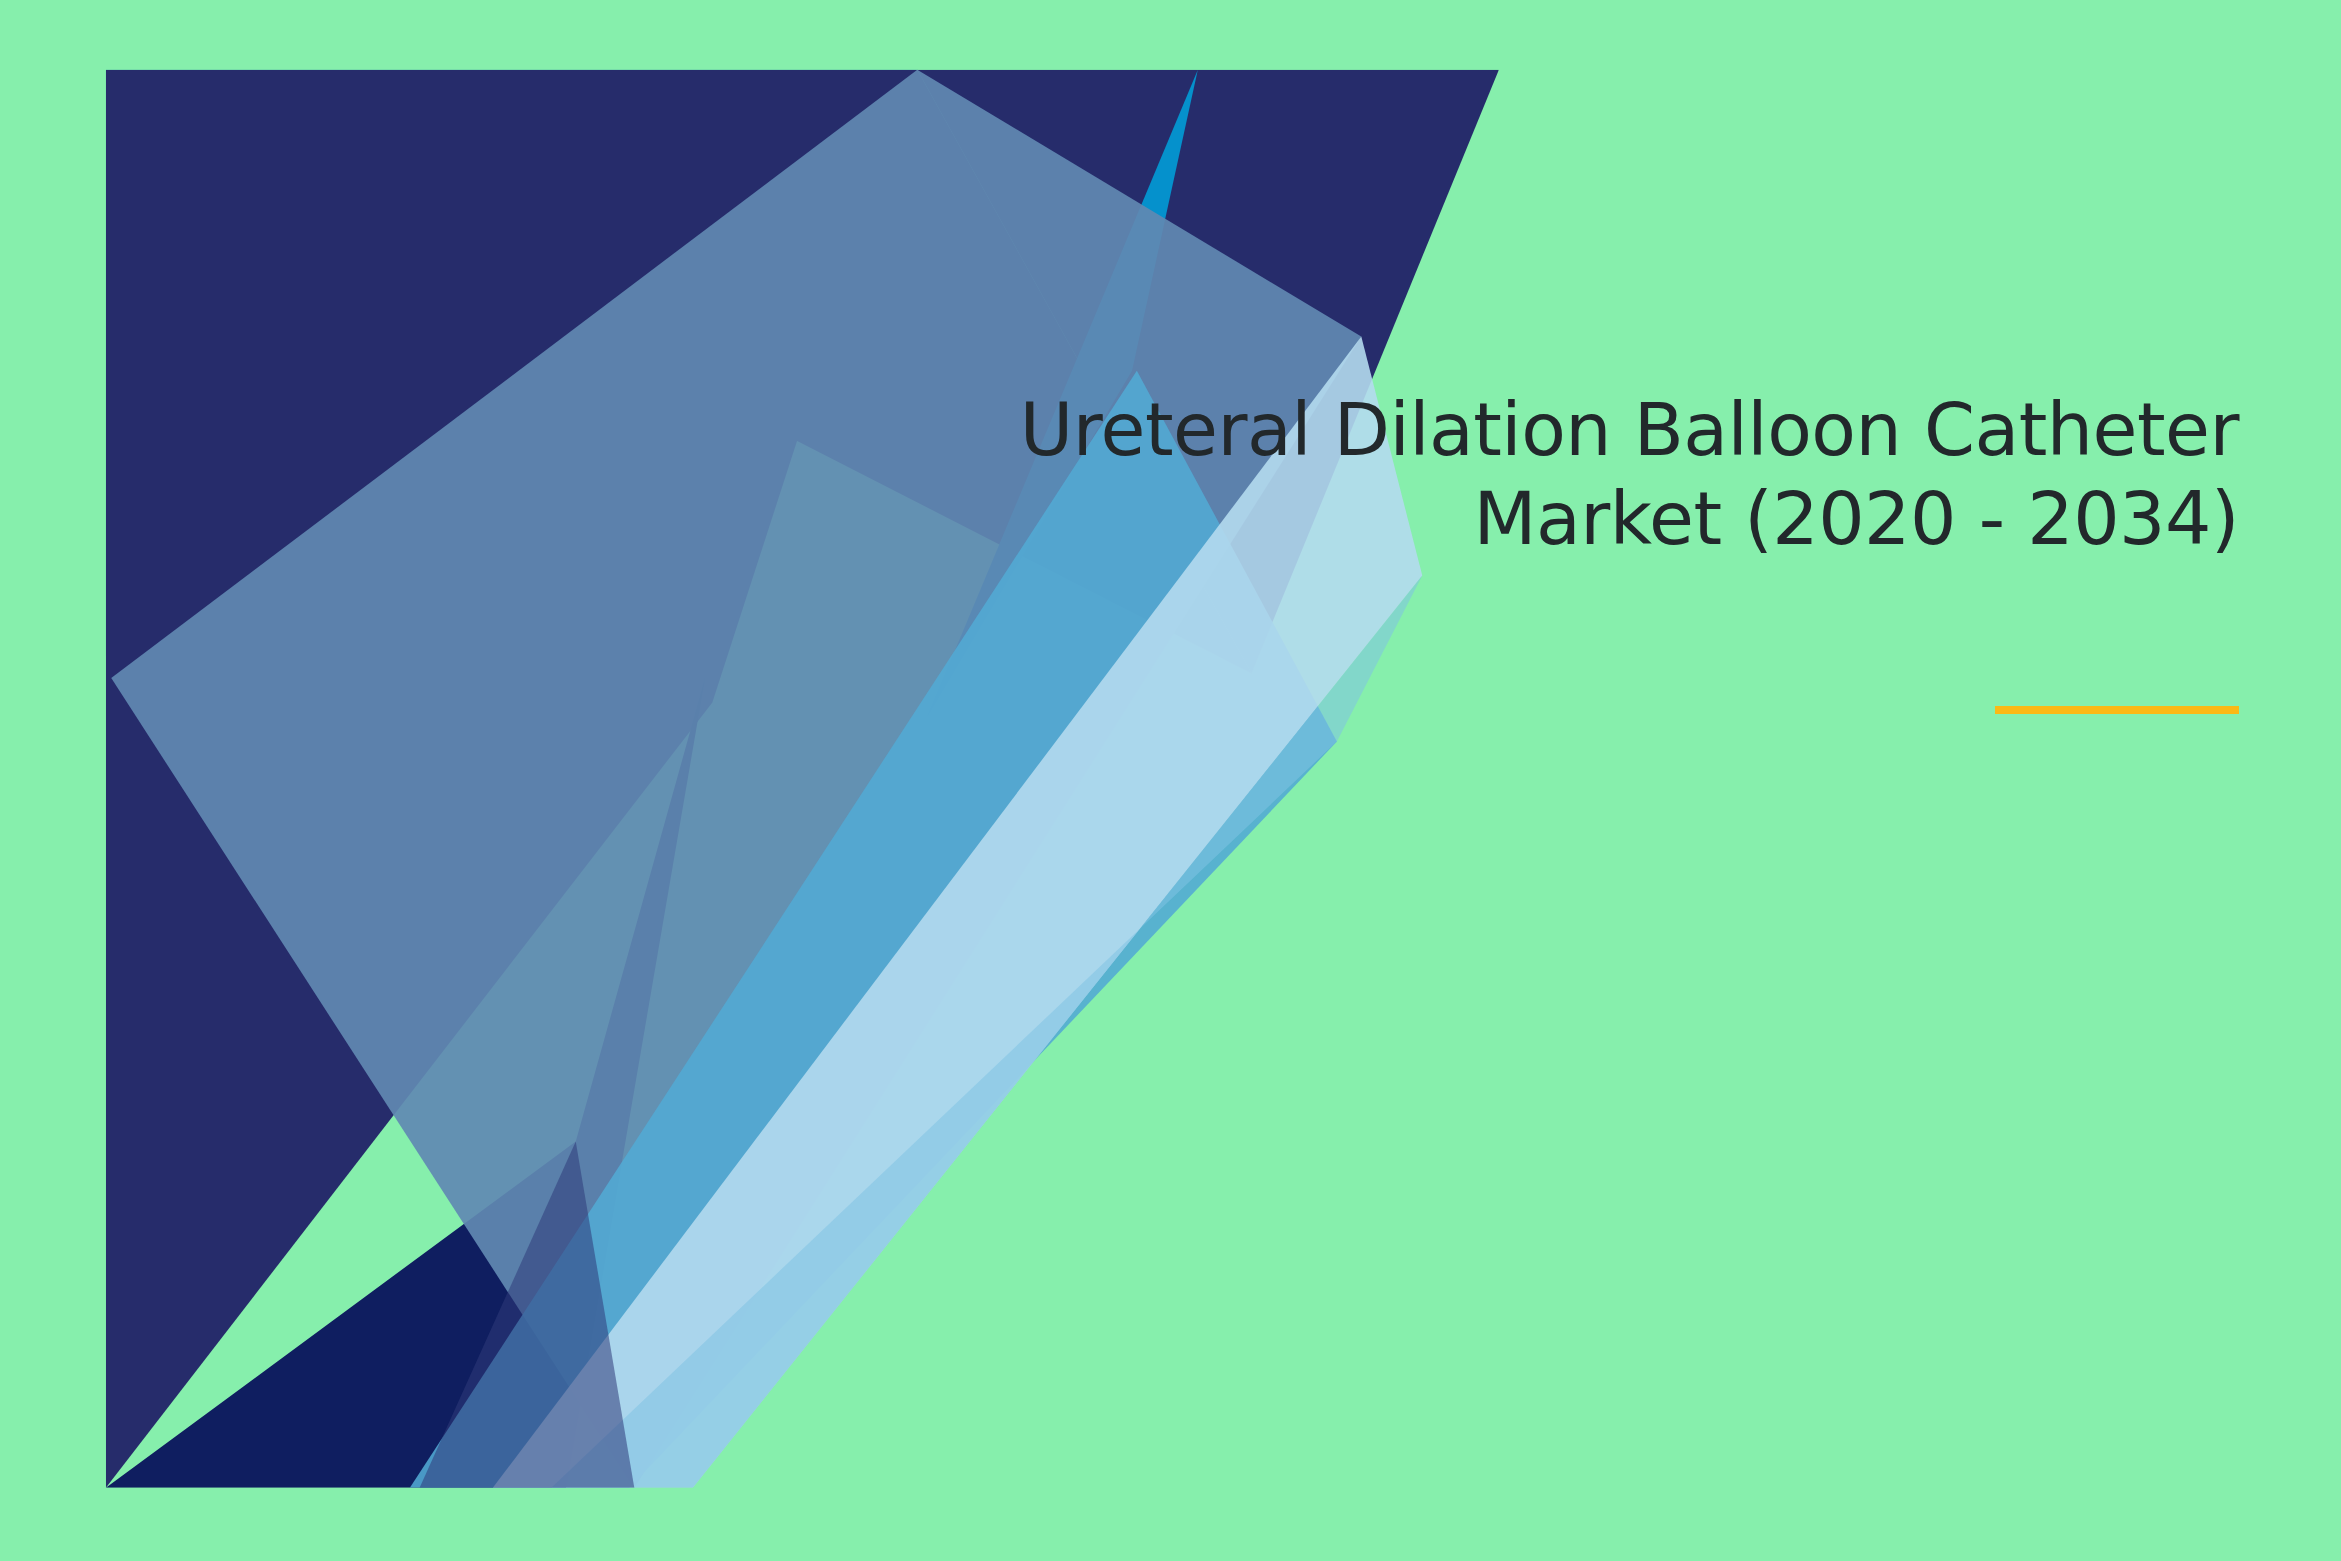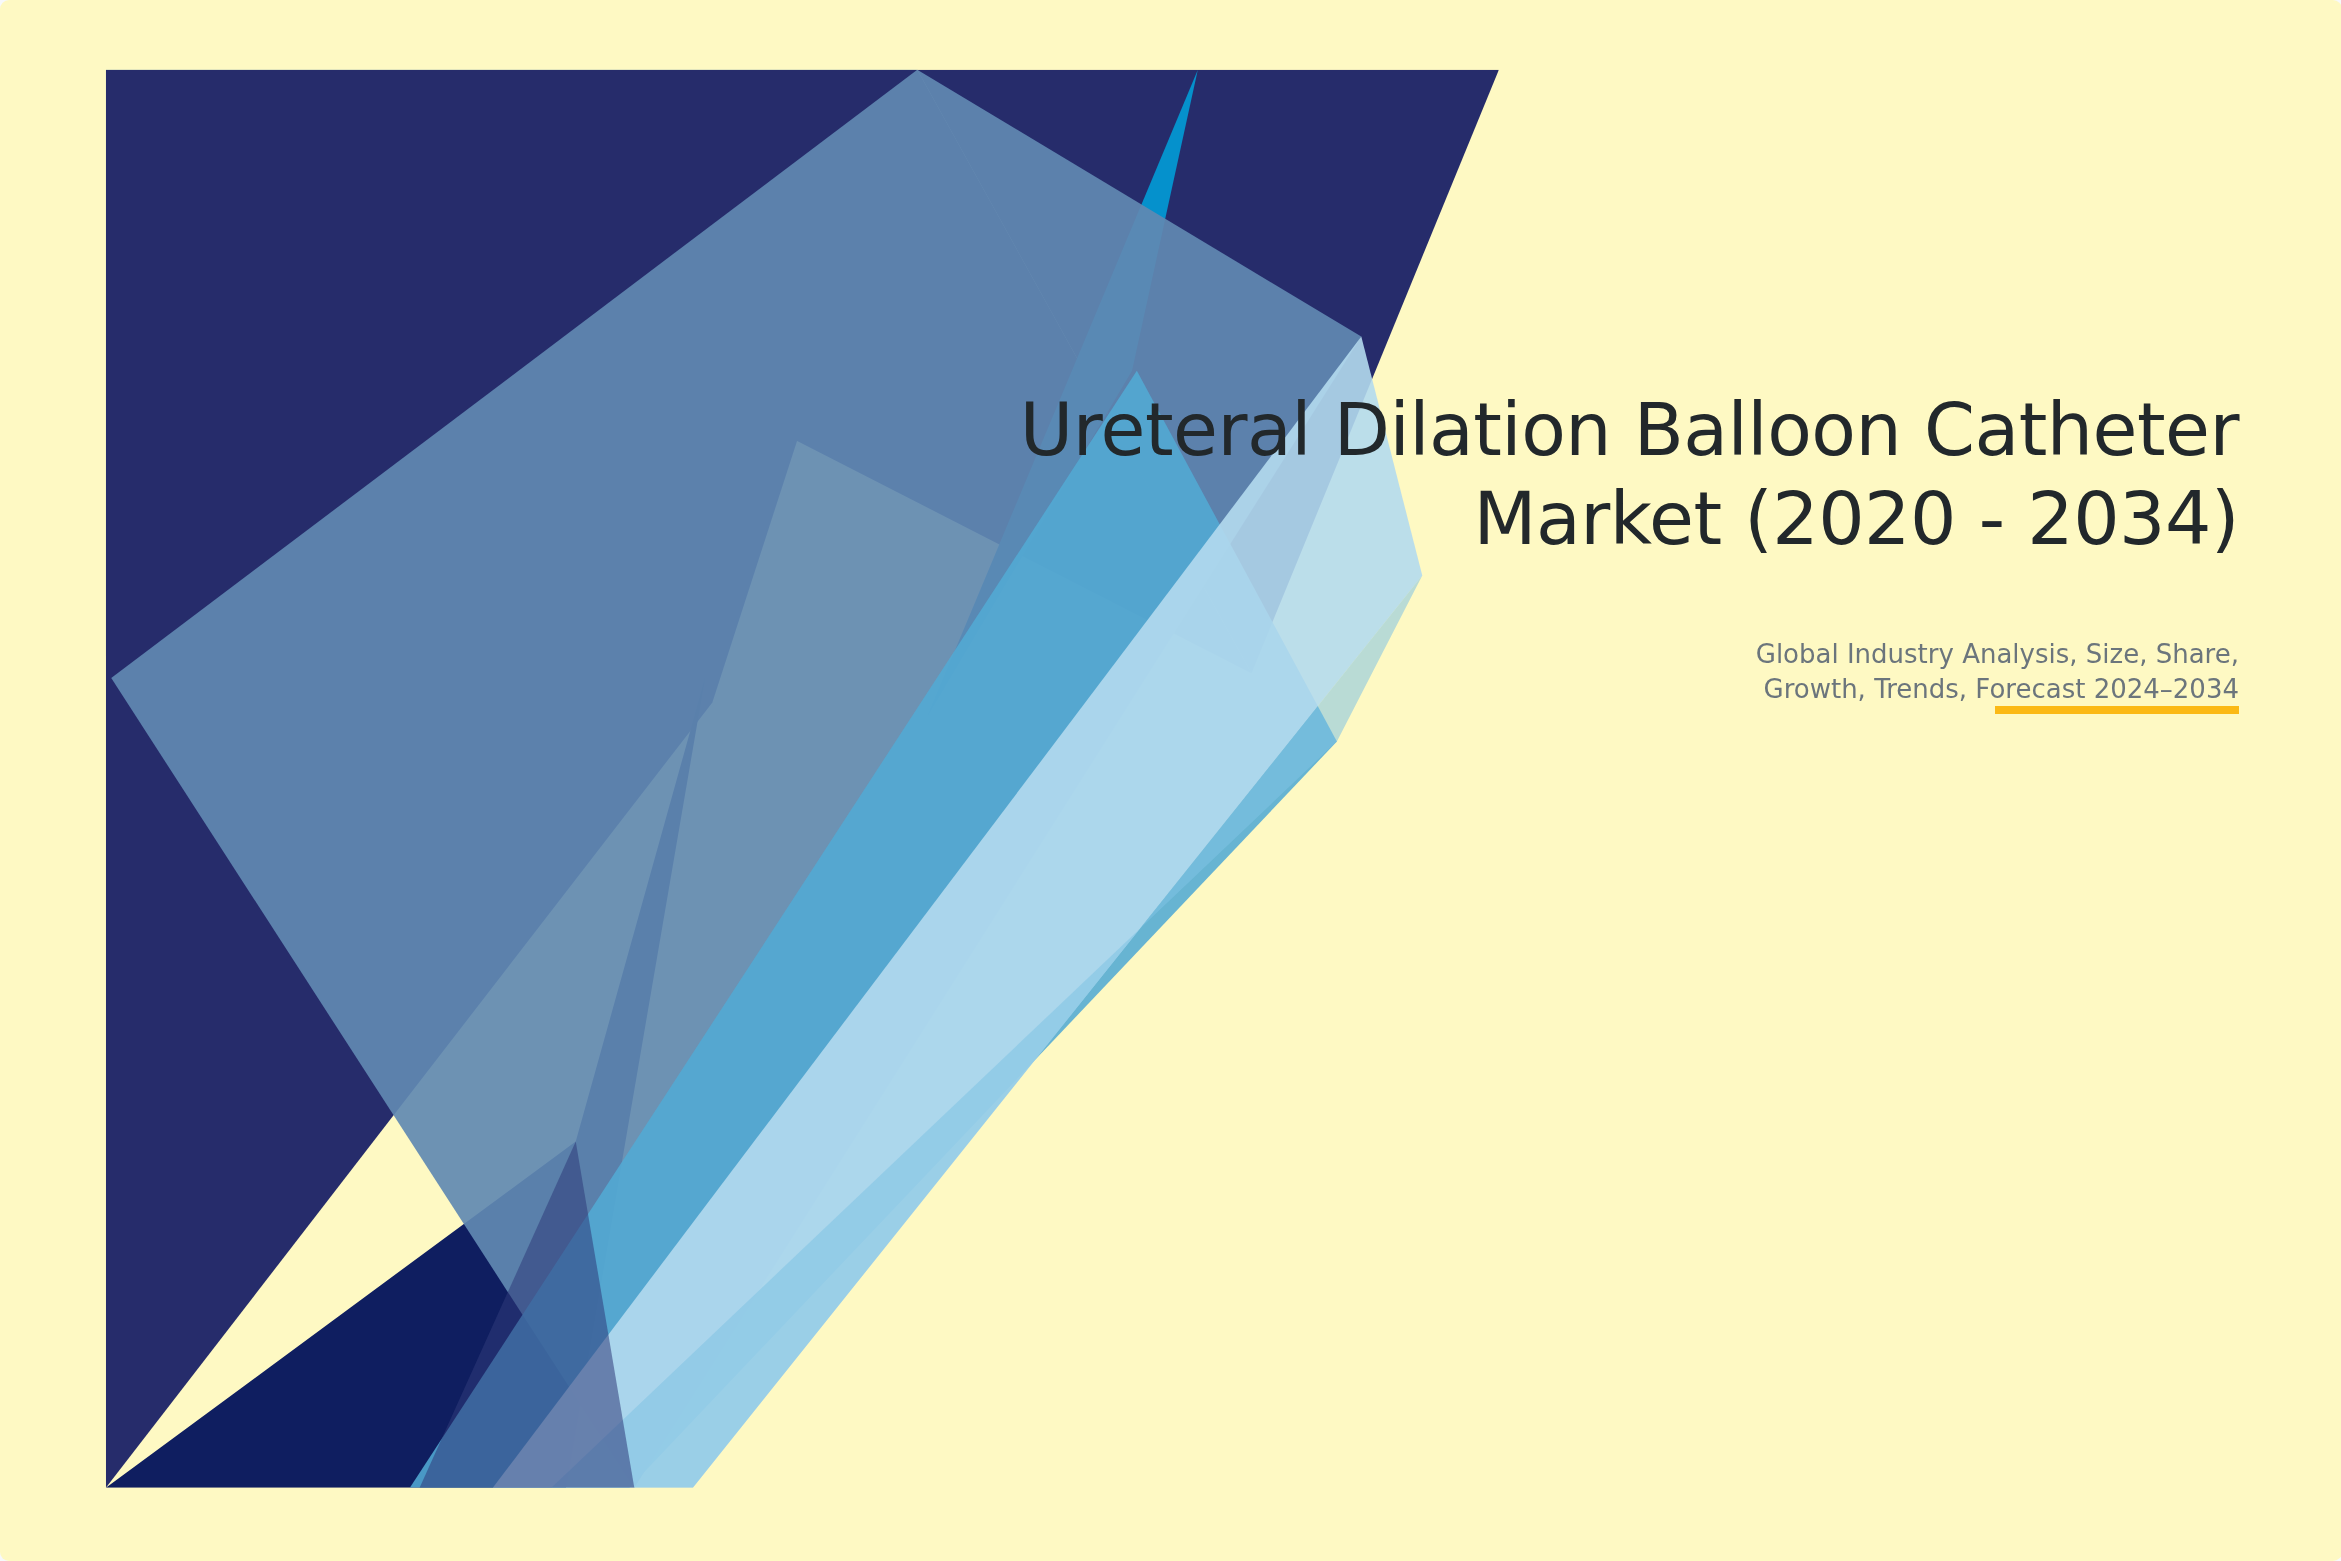--- a/index.html
+++ b/index.html
@@ -70,21 +70,21 @@
     font-size: 26px;
     line-height: 1.35;
     color: #6b757c;
     text-align: right;
     white-space: pre-line;
   }
 </style>
 </head>
 <body>
 
-<div id="cover" style="background: #fef9c3; border-radius: 9px;">
+<div id="cover" style="background: #86efac;">
 
   <svg id="artwork" viewBox="0 0 4800 3200" preserveAspectRatio="none" aria-hidden="true">
 
     <defs>
       <clipPath id="artClip">
         <rect x="217" y="143" width="2855" height="2907"></rect>
       </clipPath>
     </defs>
 
     <g clip-path="url(#artClip)">
@@ -115,19 +115,17 @@
   </svg>
 
   <div id="text-block">
 
     <h1 id="report-title" style="color: rgb(34, 40, 43);"><span>Ureteral Dilation Balloon Catheter</span><br><span>Market (2020 - 2034)</span></h1>
 
     <div id="title-underline-wrap">
       <div id="title-underline" style="background: rgb(251, 185, 21);"></div>
     </div>
 
-    <p id="report-subtitle" style="color: rgb(107, 117, 124);"><span>Global Industry Analysis, Size, Share,</span>
-<span>Growth, Trends, Forecast 2024–2034</span></p>
 
   </div>
 
 </div>
 
 
 </body></html>

